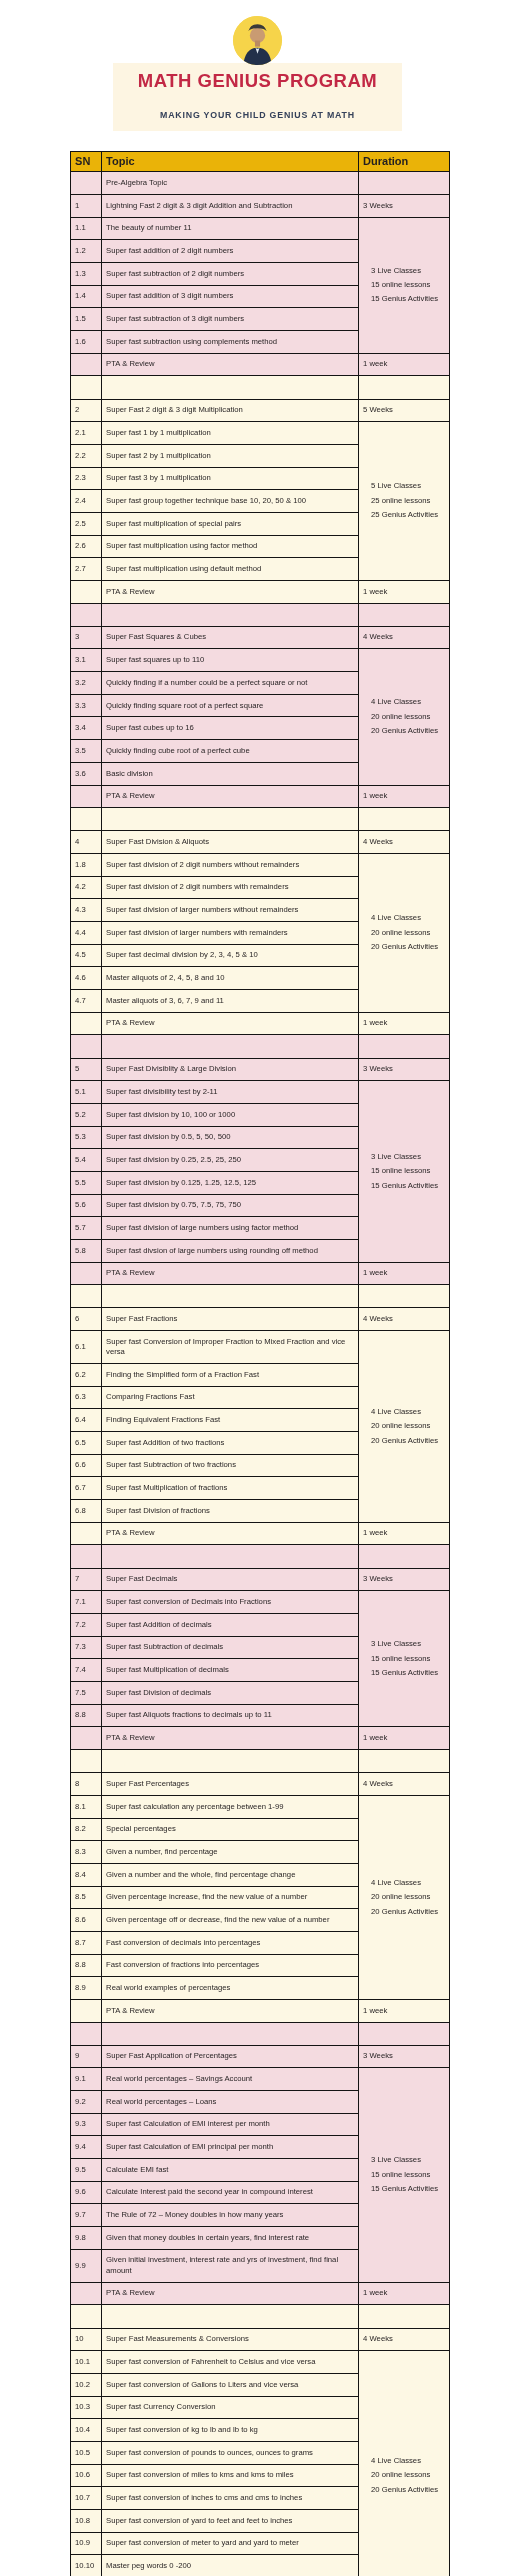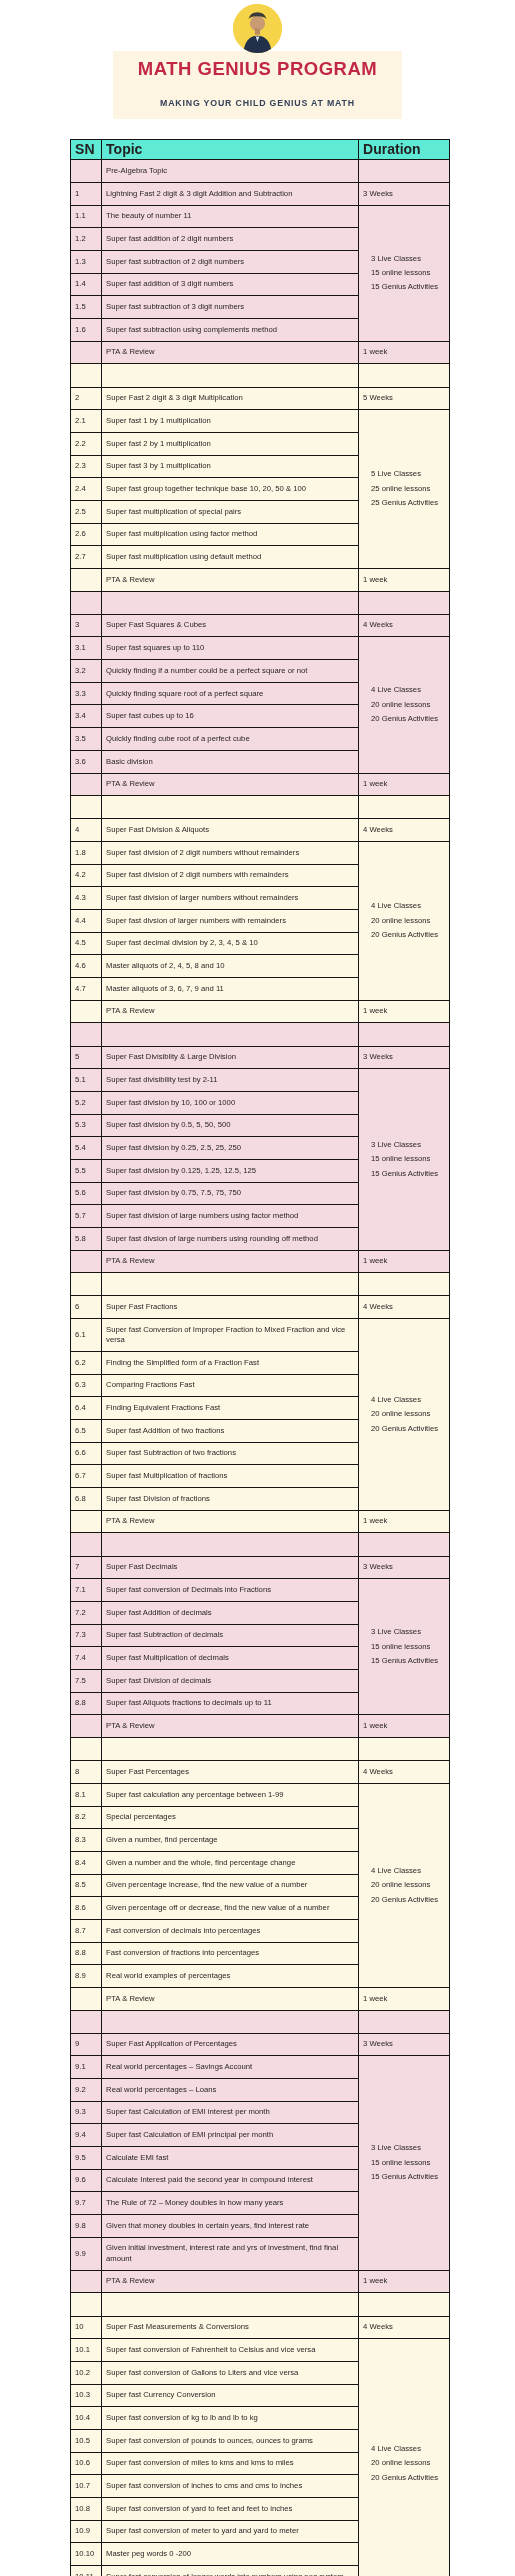--- a/index.html
+++ b/index.html
@@ -6,21 +6,21 @@
   body {
     width:515px;
     min-height:3349px;
     font-family:"Liberation Sans", sans-serif;
     color:#231f20;
     -webkit-font-smoothing:antialiased;
   }
   .page { width:515px; padding-bottom:57px; }
 
   
-  .header { padding-top:4px; text-align:center; }
+  .header { padding-top:16px; text-align:center; }
   .avatar {
     width:49px; height:49px; border-radius:50%;
     background:#f6d44a;
     margin:0 auto -2.1px auto;
     position:relative; overflow:hidden;
     z-index:2;
   }
   .banner {
     width:278px; margin:0 auto; background:#fdf5e2;
     padding:8.2px 5.2px 10.3px 5.2px;
@@ -44,22 +44,22 @@
   .curriculum th, .curriculum td {
     border:0.8px solid #141414;
     padding:5.7px 4.1px;
     font-size:7.7px;
     line-height:10.3px;
     vertical-align:middle;
     text-align:left;
     overflow:hidden;
   }
   .curriculum th {
-    background:#5eead4;
-    font-size:14px;
+    background:#eab308;
+    font-size:11px;
     font-weight:bold;
     padding:4.6px 4.1px;
   }
   tr.pink  td { background:#f4dbe0; }
   tr.cream td { background:#fdf8e4; }
   td.duration-block { vertical-align:middle;padding-left:12px; }
   .duration-block .dline { line-height:14.4px; white-space:nowrap; }
   tr.spacer-row td { height:10.8px; }
 </style>
 </head>
@@ -256,21 +256,21 @@
         <tr class="cream">
           <td>4.2</td>
           <td>Super fast division of 2 digit numbers with remainders</td>
         </tr>
         <tr class="cream">
           <td>4.3</td>
           <td>Super fast division of larger numbers without remainders</td>
         </tr>
         <tr class="cream">
           <td>4.4</td>
-          <td>Super fast divsion of larger numbers with remainders</td>
+          <td>Super fast division of larger numbers with remainders</td>
         </tr>
         <tr class="cream">
           <td>4.5</td>
           <td>Super fast decimal division by 2, 3, 4, 5 &amp; 10</td>
         </tr>
         <tr class="cream">
           <td>4.6</td>
           <td>Master aliquots of 2, 4, 5, 8 and 10</td>
         </tr>
         <tr class="cream">

